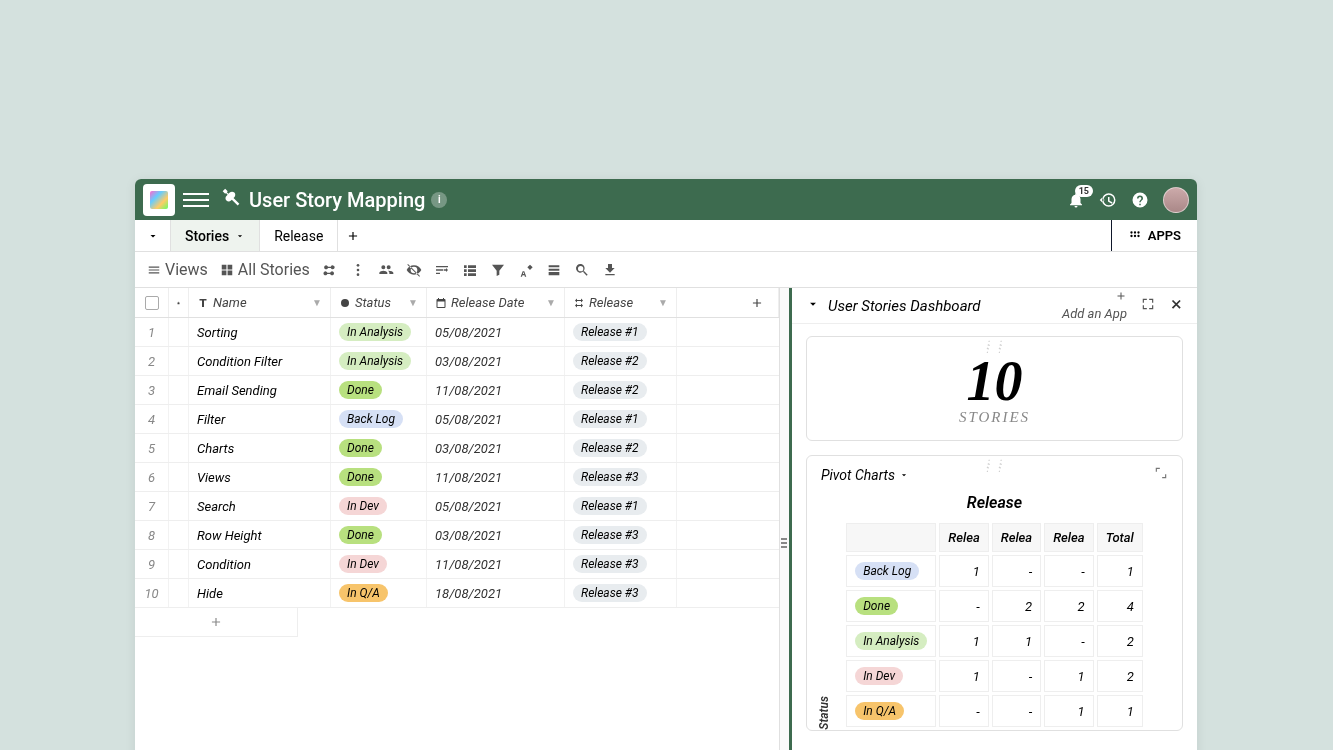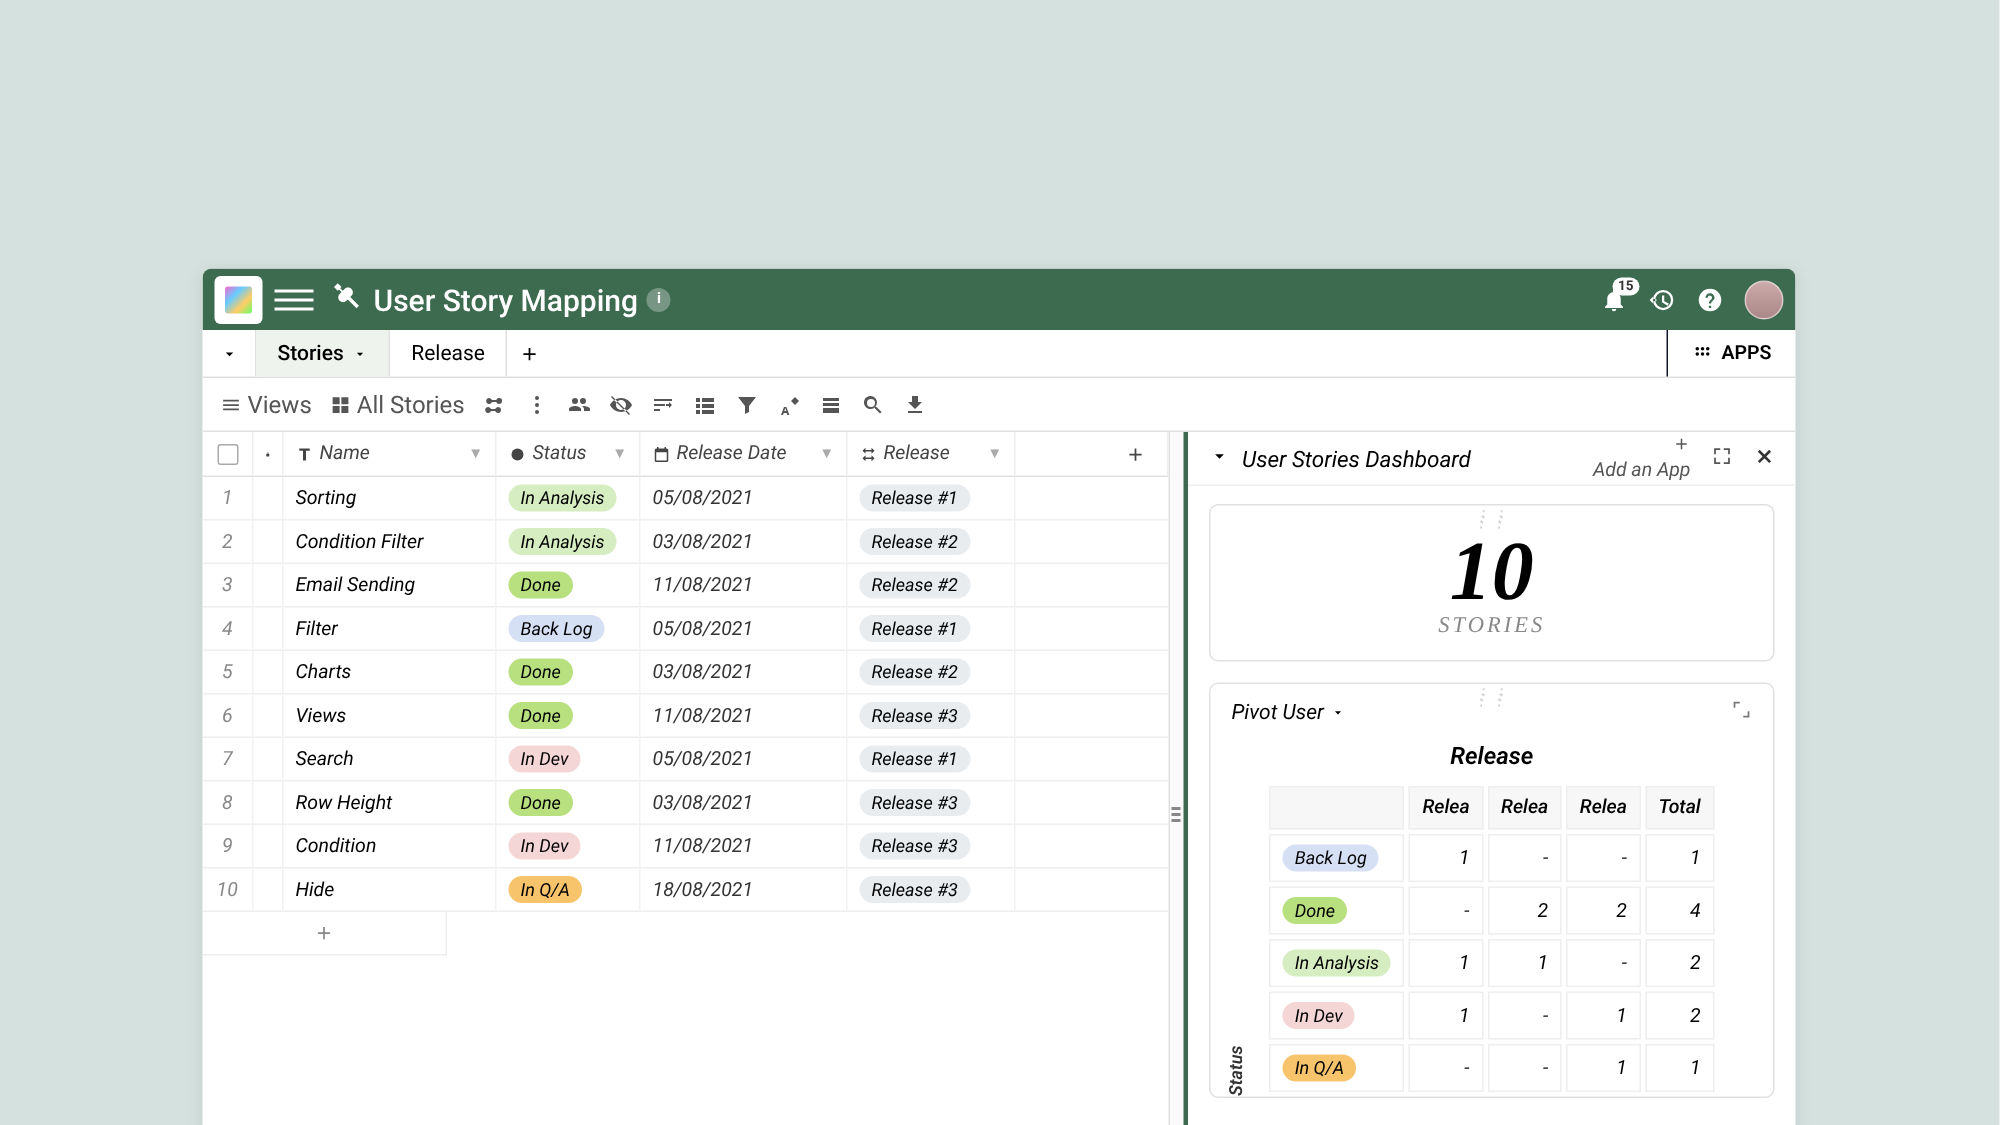--- a/index.html
+++ b/index.html
@@ -448,21 +448,21 @@
         <div class="card">
           <div class="drag-dots">⋮⋮<br>⋮⋮</div>
           <div class="bignum">10</div>
           <div class="biglbl">STORIES</div>
         </div>
 
         <div class="card" style="padding-bottom:0;">
           <div class="drag-dots">⋮⋮<br>⋮⋮</div>
           <div class="card-head">
             <span class="card-dd">
-              <span>Pivot User</span>
+              <span>Pivot Charts</span>
               <svg width="10" height="10" viewBox="0 0 24 24">
                   <path d="M7 10l5 5 5-5z"></path>
                 </svg>
             </span>
             <span class="expand"><svg width="14" height="14" viewBox="0 0 24 24">
                   <path d="M3 3h7v2H5v5H3V3zm18 18h-7v-2h5v-5h2v7z"></path>
                 </svg></span>
           </div>
           <div class="pv-title">Release</div>
           <span class="status-vert">Status</span>

